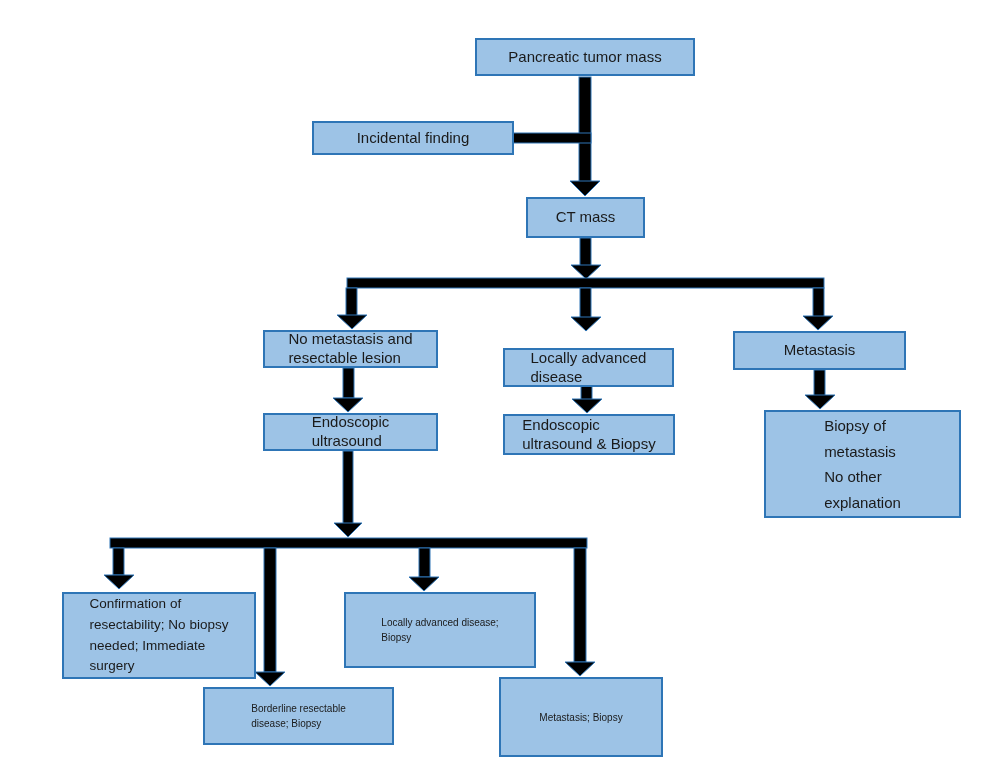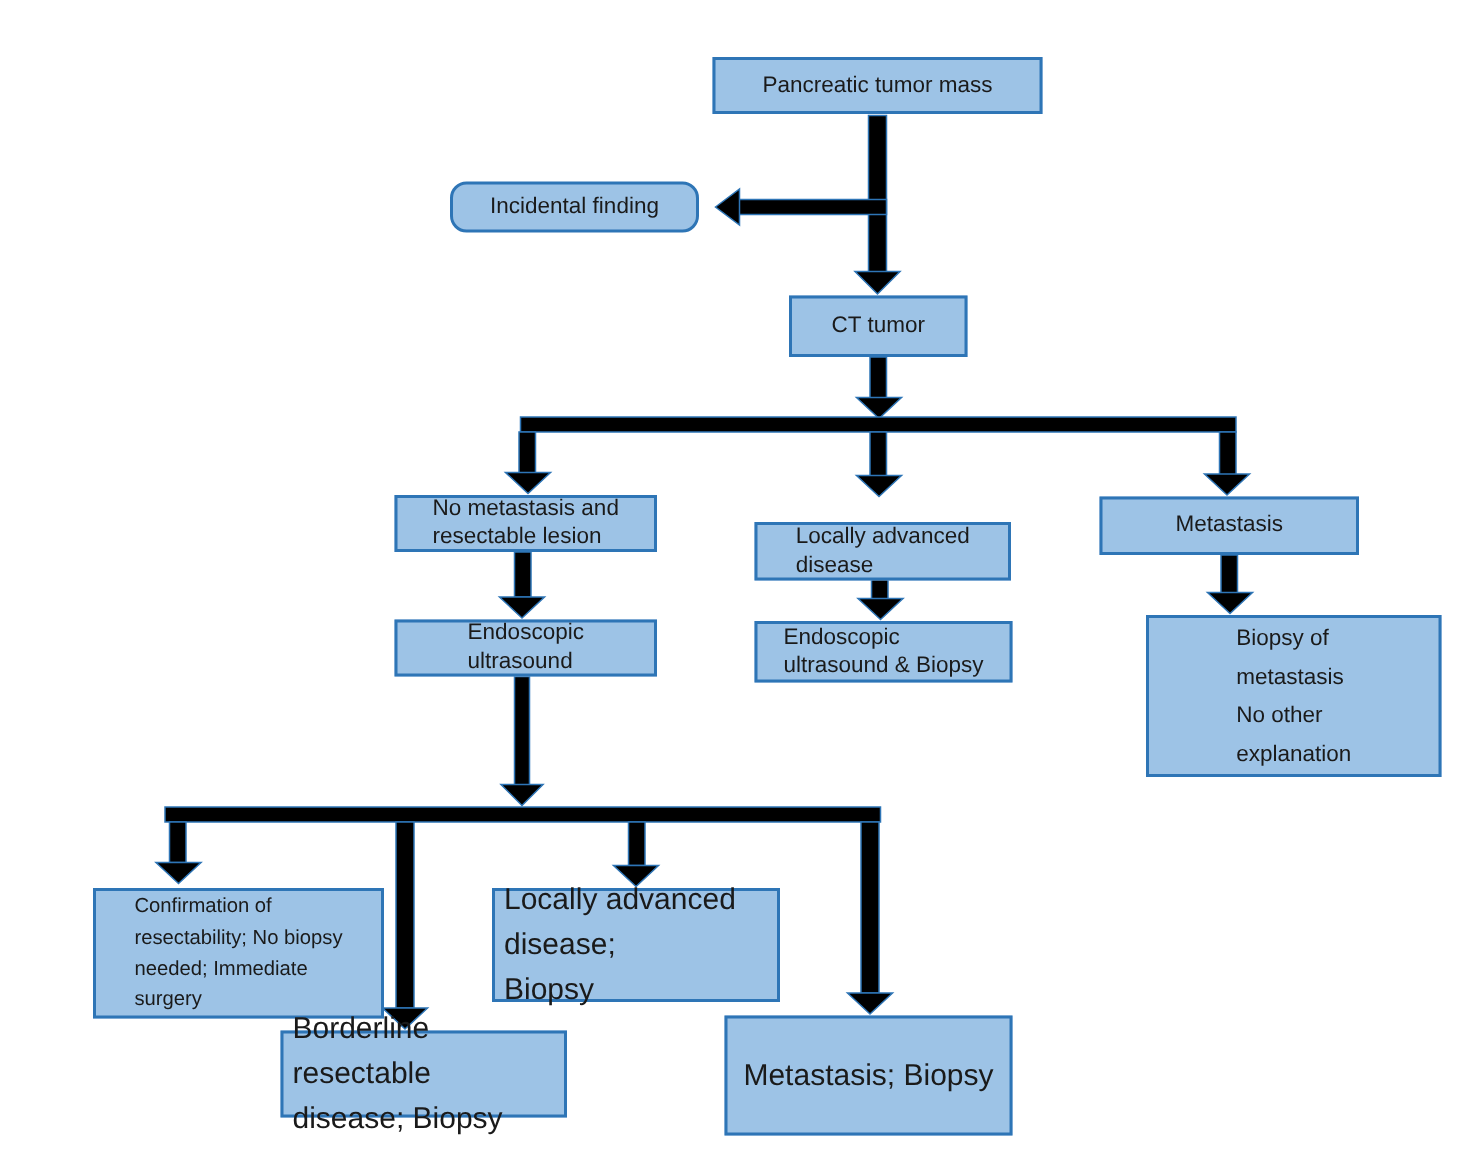--- a/index.html
+++ b/index.html
@@ -32,37 +32,37 @@
     align-items: center;
     justify-content: center;
     font-size: 15px;
     line-height: 1.25;
     padding: 2px 6px;
   }
   .node .lbl {
     white-space: pre-line;
   }
   .node.sz-sm   { font-size: 13.5px; line-height: 1.55; }
-  .node.sz-md   { font-size: 20px;   line-height: 1.5;  }
+  .node.sz-md   { font-size: 10px;   line-height: 1.5; margin-left: 16px;  }
   .node.tall    { line-height: 1.7; }
 
   
   #n-pancreatic   { left: 475px; top: 38px;  width: 220px; height: 38px; }
-  #n-incidental   { left: 300px; top: 121px; width: 166px; height: 34px; border-radius: 11px; }
+  #n-incidental   { left: 312px; top: 121px; width: 202px; height: 34px; }
   #n-ctscan       { left: 526px; top: 197px; width: 119px; height: 41px; }
   #n-nomet        { left: 263px; top: 330px; width: 175px; height: 38px; }
   #n-locadv       { left: 503px; top: 332px; width: 171px; height: 39px; margin-top: 16px; }
   #n-metastasis   { left: 733px; top: 331px; width: 173px; height: 39px; }
   #n-eus          { left: 263px; top: 413px; width: 175px; height: 38px; }
   #n-eusbiopsy    { left: 503px; top: 414px; width: 172px; height: 41px; }
   #n-biopsymet    { left: 764px; top: 410px; width: 197px; height: 108px; }
   #n-confirm      { left: 62px;  top: 592px; width: 194px; height: 87px; }
   #n-borderline   { left: 187px; top: 687px; width: 191px; height: 58px; }
   #n-locadvbiopsy { left: 328px; top: 592px; width: 192px; height: 76px; }
-  #n-metbiopsy    { left: 483px; top: 677px; width: 192px; height: 80px; }
+  #n-metbiopsy    { left: 483px; top: 677px; width: 164px; height: 80px; }
 
   .arrow { fill: #000000; stroke: #2e75b6; stroke-width: 1; }
 </style>
 </head>
 <body>
 
 <div class="canvas">
 
   <svg class="connectors" viewBox="0 0 986 772">
 
@@ -147,21 +147,21 @@
 
   <div class="node" id="n-pancreatic">
     <span class="lbl">Pancreatic tumor mass</span>
   </div>
 
   <div class="node" id="n-incidental">
     <span class="lbl">Incidental finding</span>
   </div>
 
   <div class="node" id="n-ctscan">
-    <span class="lbl">CT tumor</span>
+    <span class="lbl">CT mass</span>
   </div>
 
   <div class="node" id="n-nomet">
     <span class="lbl">No metastasis and
 resectable lesion</span>
   </div>
 
   <div class="node" id="n-locadv">
     <span class="lbl">Locally advanced
 disease</span>

